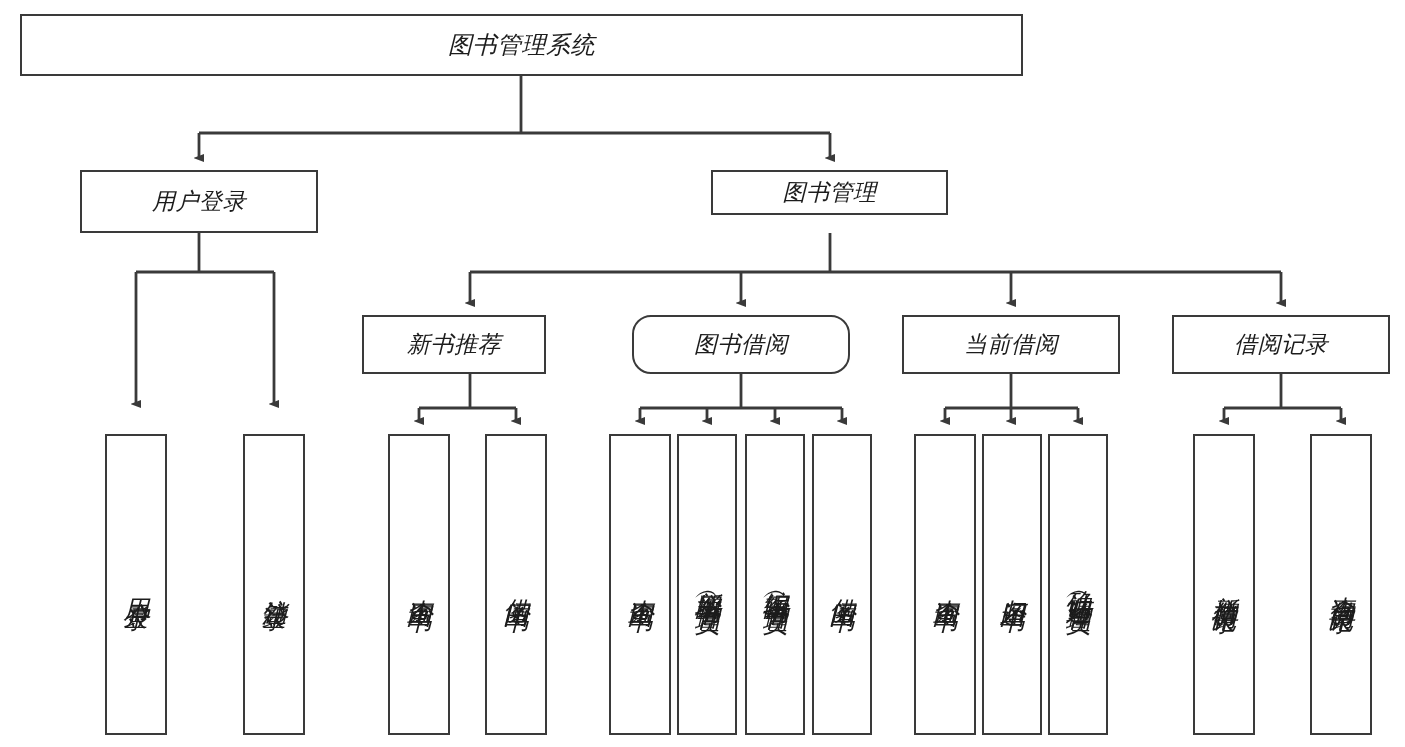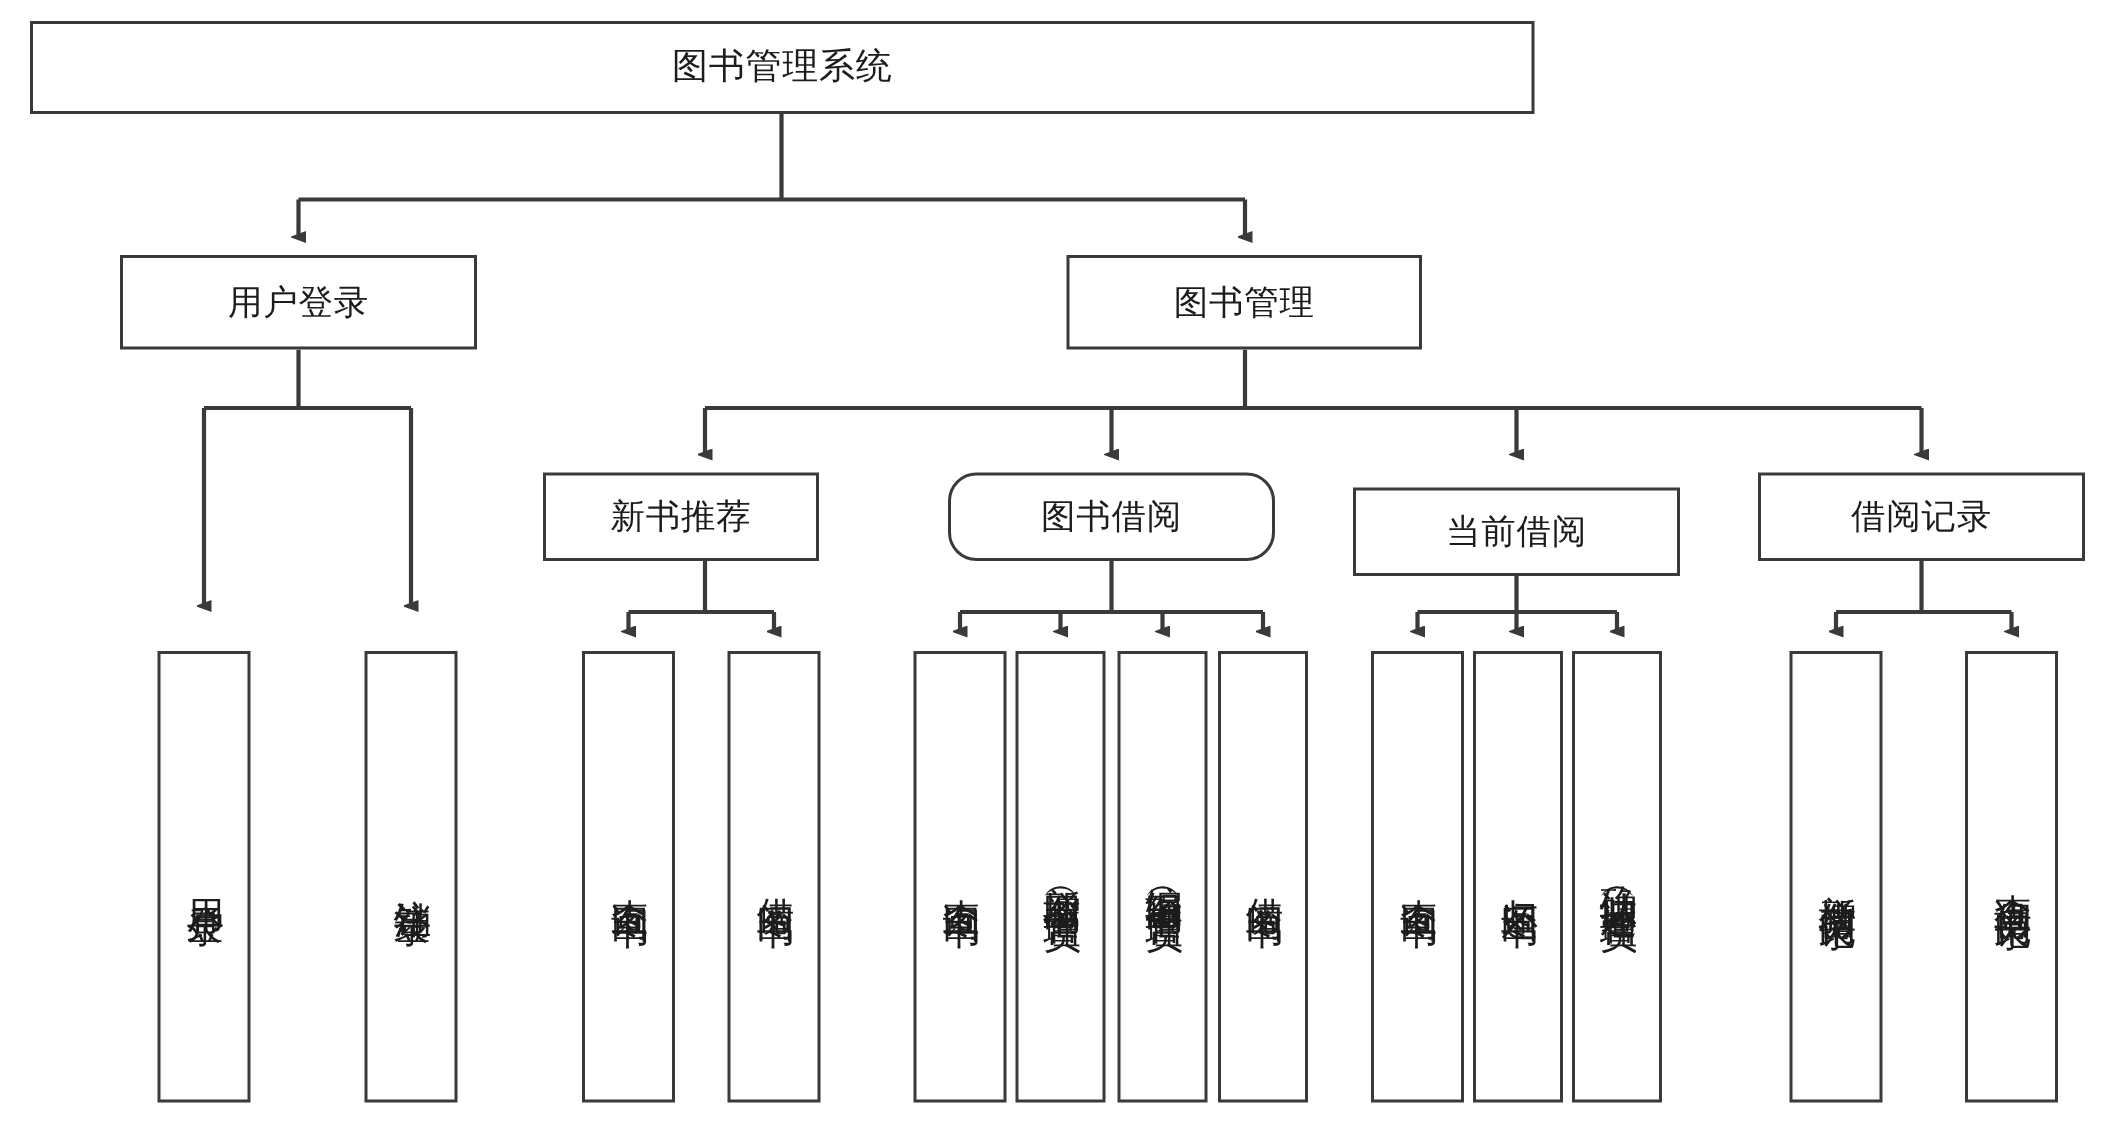--- a/index.html
+++ b/index.html
@@ -28,20 +28,21 @@
   .node {
     position: absolute;
     box-sizing: border-box;
     border: 2.5px solid #3a3a3a;
     background: #ffffff;
     display: flex;
     align-items: center;
     justify-content: center;
     color: #1c1c1c;
     line-height: 1.18;
+    font-style: italic;
   }
   .node .lbl {
     display: block;
     text-align: center;
   }
   
   .node.horiz {
     font-size: 23px;
     letter-spacing: 0.5px;
   }
@@ -128,31 +129,31 @@
     </g>
   </svg>
 
   <div class="node horiz root" style="left:20px; top:14px; width:1003px; height:62px;">
     <span class="lbl">图书管理系统</span>
   </div>
 
   <div class="node horiz" style="left:80px; top:170px; width:238px; height:63px;">
     <span class="lbl">用户登录</span>
   </div>
-  <div class="node horiz" style="left:711px; top:170px; width:237px; height:63px;">
+  <div class="node horiz" style="left:711px; top:170px; width:237px; height:45px;">
     <span class="lbl">图书管理</span>
   </div>
 
   <div class="node horiz" style="left:362px; top:315px; width:184px; height:59px;">
     <span class="lbl">新书推荐</span>
   </div>
   <div class="node horiz" style="left:632px; top:315px; width:218px; height:59px;border-radius:19px;">
     <span class="lbl">图书借阅</span>
   </div>
-  <div class="node horiz" style="left:902px; top:325px; width:218px; height:59px;">
+  <div class="node horiz" style="left:902px; top:315px; width:218px; height:59px;">
     <span class="lbl">当前借阅</span>
   </div>
   <div class="node horiz" style="left:1172px; top:315px; width:218px; height:59px;">
     <span class="lbl">借阅记录</span>
   </div>
 
   <div class="node vert" style="left:105px; top:434px; width:62px; height:301px;">
     <span class="lbl">用户登录</span>
   </div>
   <div class="node vert" style="left:243px; top:434px; width:62px; height:301px;">

